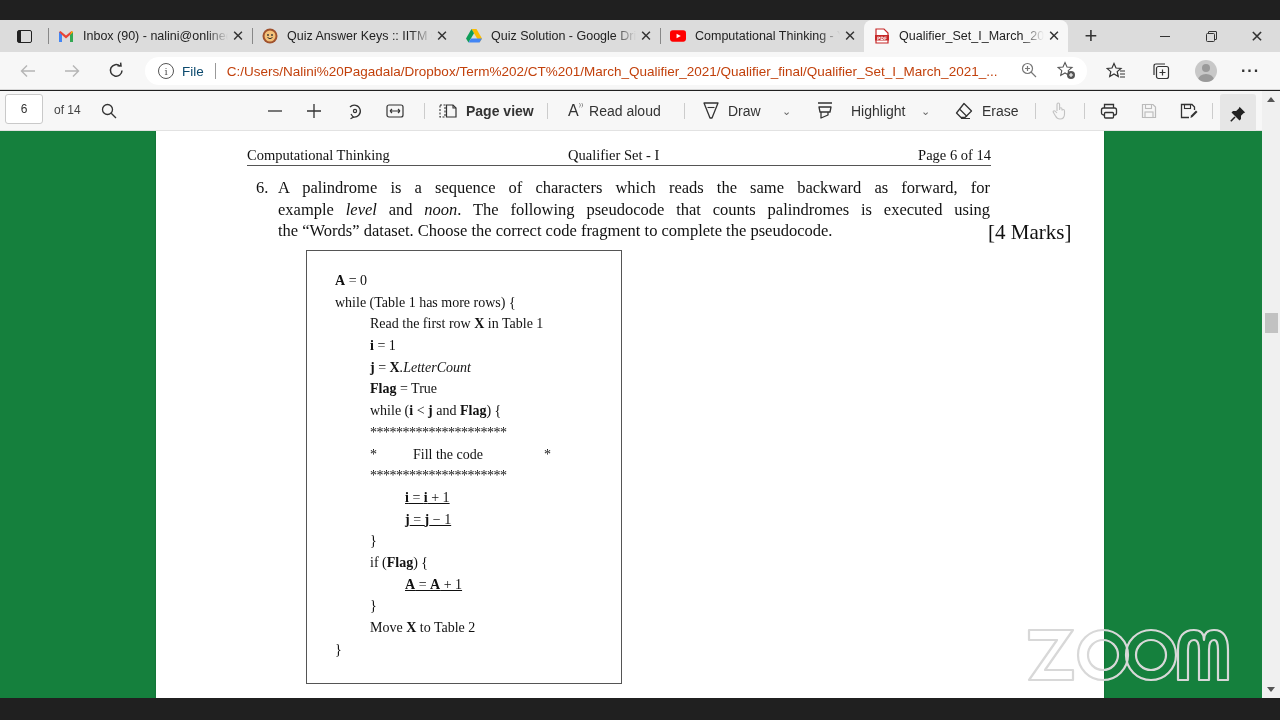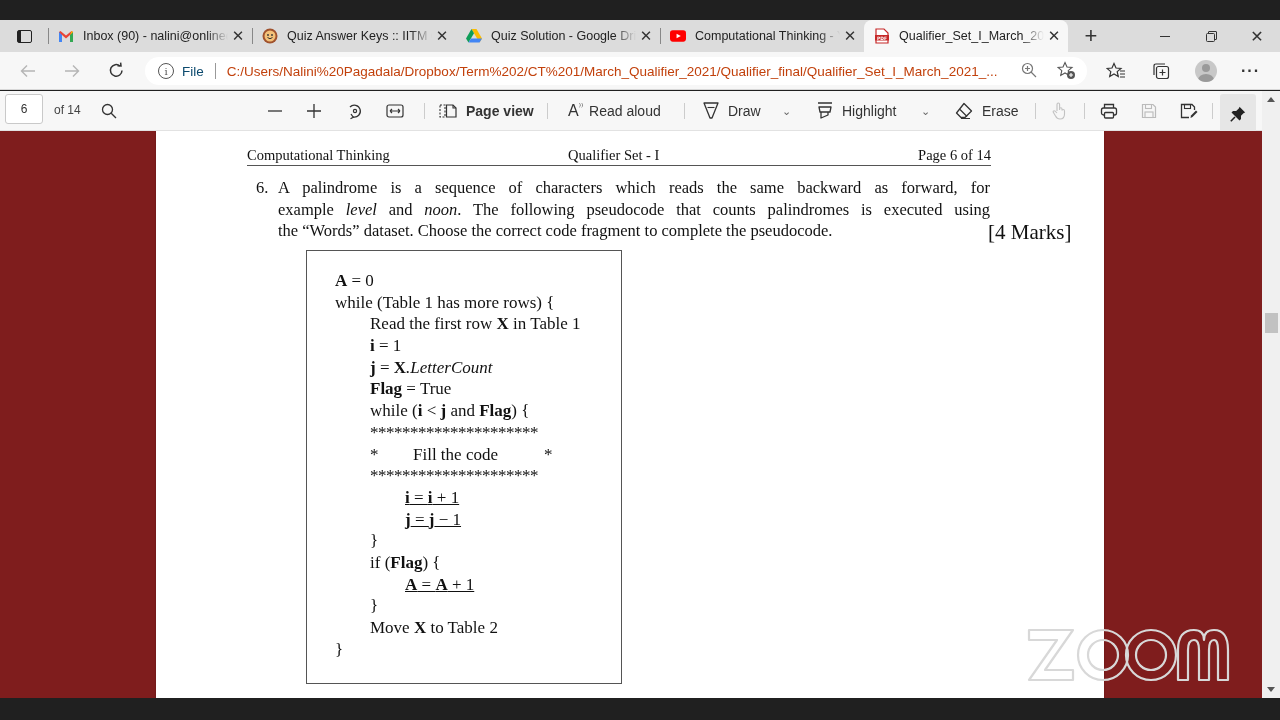--- a/index.html
+++ b/index.html
@@ -42,39 +42,39 @@
   
   .pdfbar { position: absolute; left: 0; top: 91px; width: 1262px; height: 40px; background: #f7f7f7; border-bottom: 1px solid #e2e2e2; display: flex; align-items: center; font-size: 14px; color: #333; }
   .pagebox { position: absolute; left: 5px; top: 3px; width: 38px; height: 30px; border: 1px solid #c9c9c9; background: #fff; border-radius: 3px; font-size: 12px; display: flex; align-items: center; justify-content: center; }
   .pdfbar .ofpages { position: absolute; left: 54px; top: 12px; font-size: 12px; color: #444; }
   .pdfbar .itm { position: absolute; top: 0; height: 40px; display: flex; align-items: center; color: #333; }
   .pdfbar .vsep { position: absolute; top: 12px; width: 1px; height: 16px; background: #ccc; }
   .pdfbar .lbl { font-size: 14px; margin-left: 9px; }
   .pin { background: #e6e6e6; width: 36px; height: 34px; justify-content: center; top: 3px !important; border-radius: 3px; }
 
   
-  .viewer { position: absolute; left: 0; top: 131px; width: 1262px; height: 567px; background: #7f1d1d; overflow: hidden; }
+  .viewer { position: absolute; left: 0; top: 131px; width: 1262px; height: 567px; background: #15803d; overflow: hidden; }
   .page { position: absolute; left: 156px; top: 0; width: 948px; height: 600px; background: #fff; box-shadow: 0 0 2px rgba(0,0,0,0.25); font-family: "Liberation Serif", "DejaVu Serif", serif; color: #111; }
   .scroll { position: absolute; left: 1262px; top: 91px; width: 18px; height: 607px; background: #f0f0f0; }
   .scroll .up { position: absolute; top: 6px; left: 5px; width: 0; height: 0; border-left: 4px solid transparent; border-right: 4px solid transparent; border-bottom: 5px solid #555; }
   .scroll .dn { position: absolute; bottom: 6px; left: 5px; width: 0; height: 0; border-left: 4px solid transparent; border-right: 4px solid transparent; border-top: 5px solid #555; }
   .scroll .thumb { position: absolute; top: 222px; left: 3px; width: 13px; height: 20px; background: #c2c2c2; }
   .bottom-black { position: absolute; left: 0; top: 698px; width: 1280px; height: 22px; background: #202020; }
 
   .runhead { position: absolute; left: 91px; top: 15px; width: 744px; height: 20px; border-bottom: 1px solid #555; font-size: 14.5px; }
   .runhead span { position: absolute; top: 1px; }
   .q { position: absolute; font-size: 16.5px; line-height: 21.7px; }
   .q-num { left: 100px; top: 46px; }
   .q-body { left: 122px; top: 46px; width: 712px; text-align: justify; }
   .q-body .ln { display: block; text-align: justify; text-align-last: justify; height: 21.7px; white-space: nowrap; }
   .q-body .ln.last { text-align-last: left; }
   .marks { position: absolute; left: 832px; top: 89px; font-size: 21px; }
 
   .codebox { position: absolute; left: 150px; top: 119px; width: 316px; height: 434px; border: 1px solid #555; }
-  .code { position: absolute; left: 28px; top: 19px; font-size: 17px; line-height: 21.7px; white-space: nowrap; }
+  .code { position: absolute; left: 28px; top: 19px; font-size: 14px; line-height: 21.7px; white-space: nowrap; }
   .code .l { display: block; height: 21.7px; }
   .i1 { padding-left: 35px; }
   .i2 { padding-left: 70px; text-decoration: underline; }
   .code b { font-weight: bold; }
   .code i { }
   .stars { letter-spacing: -0.5px; font-family: "Liberation Serif", serif; }
 
   .zoomwm { position: absolute; left: 1027px; top: 628px; width: 203px; height: 54px; }
 </style>
 </head>
@@ -279,21 +279,21 @@
   <span class="itm" style="left:703px;">
     <svg width="16" height="18" viewBox="0 0 16 18">
         <path d="M1 1 H15 L9 16 H7 Z" stroke="#333" stroke-width="1.3" fill="none" stroke-linejoin="round"></path>
         <path d="M4.5 5.5 H11.5" stroke="#333" stroke-width="1.1"></path>
       </svg>
     <span class="lbl">Draw</span>
   </span>
   <span class="itm" style="left:782px;font-size:11px;color:#666;">
       <span>⌄</span>
     </span>
-  <span class="itm" style="left:817px;">
+  <span class="itm" style="left:817px;gap:9px;">
     <svg width="16" height="18" viewBox="0 0 16 18">
         <path d="M1 1 H15 M2 5 H14 L13 10 H3 Z M4 10 V16 L11 13 V10" stroke="#333" stroke-width="1.3" fill="none" stroke-linejoin="round"></path>
       </svg>
     <span class="lbl">Highlight</span>
   </span>
   <span class="itm" style="left:921px;font-size:11px;color:#666;">
       <span>⌄</span>
     </span>
   <span class="itm" style="left:955px;">
     <svg width="18" height="18" viewBox="0 0 18 18">

